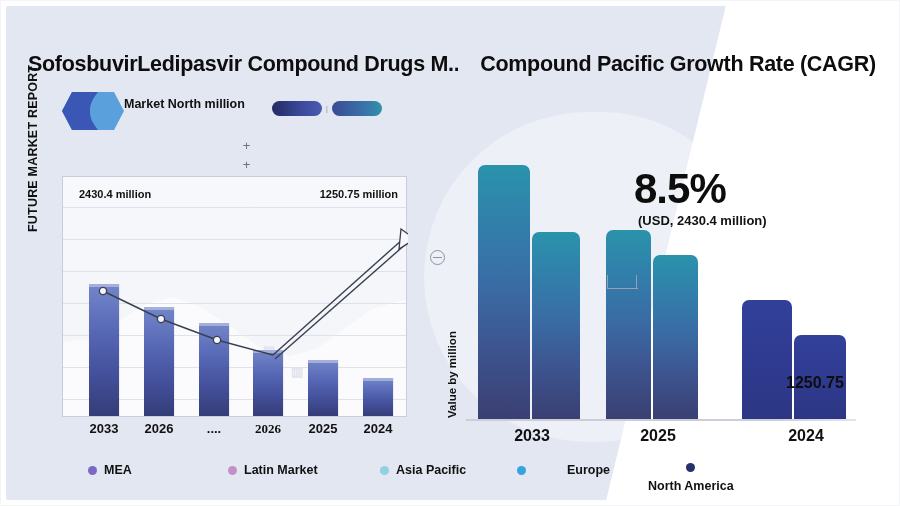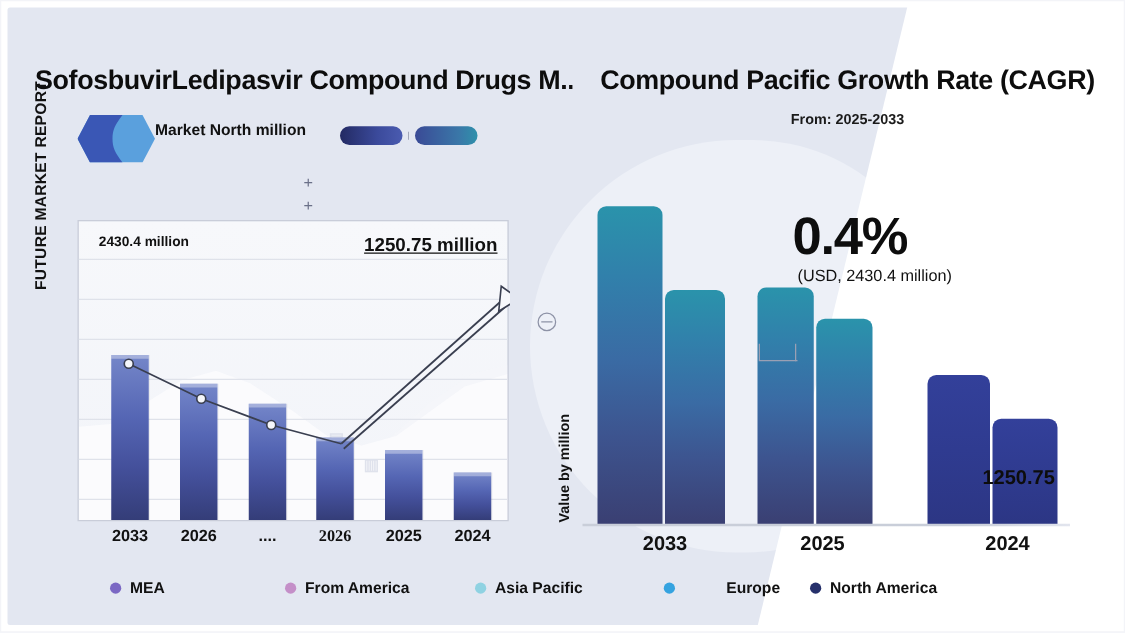--- a/index.html
+++ b/index.html
@@ -97,21 +97,21 @@
     position:absolute; left:0; top:30%; width:100%; height:70%;
     background:#f5f6fa;
     clip-path: polygon(0 70%, 10% 66%, 20% 50%, 30% 36%, 40% 44%, 52% 62%, 62% 72%,
                        72% 62%, 82% 44%, 92% 30%, 100% 26%, 100% 100%, 0 100%);
     opacity:.9;
   }
   .lc-top-left{
     position:absolute; left:16px; top:11px; font-size:11px; font-weight:bold; color:#111;
   }
   .lc-top-right{
-    position:absolute; right:8px; top:11px; font-size:15px; font-weight:bold; color:#111;text-decoration:underline;
+    position:absolute; right:8px; top:11px; font-size:11px; font-weight:bold; color:#111;
   }
   .lbar{
     position:absolute; bottom:0;
     background:linear-gradient(180deg,#7486c9 0%,#5566b4 38%,#44509b 68%,#343d78 100%);
     box-shadow: 1px 0 0 rgba(0,0,0,.05);
   }
   .lbar:after{
     content:""; position:absolute; left:0; right:0; top:0; height:3px;
     background:rgba(255,255,255,.35);
   }
@@ -154,21 +154,21 @@
     background:linear-gradient(90deg,#c9ced9 0%,#c9ced9 78%,#e2e5ee 100%);
   }
   .rxlabels{ position:absolute; left:460px; top:427px; width:400px; height:24px; }
   .rxlabels span{ position:absolute; font-size:16px; font-weight:bold; color:#111; text-align:center; }
   .cagr-value{
     position:absolute; left:634px; top:165px;
     font-size:42px; font-weight:bold; color:#0d0d0d; letter-spacing:-1px;
   }
   .cagr-sub{
     position:absolute; left:638px; top:213px;
-    font-size:13px; font-weight:normal; color:#111;
+    font-size:13px; font-weight:bold; color:#111;
   }
   .datalabel{
     position:absolute; left:786px; top:374px;
     font-size:16px; font-weight:bold; color:#0d0d0d;
   }
   .mini-bracket{
     position:absolute; left:607px; top:275px; width:30px; height:14px;
     border-left:1px solid #9aa0b4; border-top:0; border-right:1px solid #9aa0b4;
   }
   .mini-bracket:before{
@@ -261,21 +261,20 @@
     <span style="left:124px; width:56px;">....</span>
     <span style="left:178px; width:56px;font-family:Liberation Serif, serif;">2026</span>
     <span style="left:233px; width:56px;">2025</span>
     <span style="left:288px; width:56px;">2024</span>
   </div>
 
   <div class="minus-icon"></div>
   <div class="yaxis-right">Value by million</div>
 
   <div class="title-right">Compound Pacific Growth Rate (CAGR)</div>
-  <div class="subtitle-right">From: 2025-2033</div>
 
   <div style="position:absolute;left:466px;top:150px;width:390px;height:270px;">
     <div class="rbar" style="left:12px;  width:52px; height:255px;"></div>
     <div class="rbar" style="left:66px;  width:48px; height:188px;"></div>
 
     <div class="rbar" style="left:140px; width:45px; height:190px;"></div>
     <div class="rbar" style="left:187px; width:45px; height:165px;"></div>
 
     <div class="rbar navy" style="left:276px; width:50px; height:120px;"></div>
     <div class="rbar navy" style="left:328px; width:52px; height:85px;"></div>
@@ -283,41 +282,41 @@
   <div class="rbaseline"></div>
 
   <div class="mini-bracket"></div>
 
   <div class="rxlabels">
     <span style="left:22px;  width:100px;">2033</span>
     <span style="left:148px; width:100px;">2025</span>
     <span style="left:296px; width:100px;">2024</span>
   </div>
 
-  <div class="cagr-value">0.4%</div>
+  <div class="cagr-value">8.5%</div>
   <div class="cagr-sub">(USD, 2430.4 million)</div>
   <div class="datalabel">1250.75</div>
 
   <div class="legend">
     <div class="legend-item" style="left:28px;">
       <span class="dot" style="background: rgb(123, 104, 196);"></span>
       <span>MEA</span>
     </div>
     <div class="legend-item" style="left:168px;">
       <span class="dot" style="background: rgb(196, 143, 200);"></span>
-      <span>From America</span>
+      <span>Latin Market</span>
     </div>
     <div class="legend-item" style="left:320px;">
       <span class="dot" style="background: rgb(143, 210, 226);"></span>
       <span>Asia Pacific</span>
     </div>
-    <div class="legend-item" style="left:471px;gap:41px;">
+    <div class="legend-item" style="left:457px;gap:41px;">
       <span class="dot" style="background: rgb(53, 163, 224);"></span>
       <span>Europe</span>
     </div>
-    <div class="legend-item" style="left:588px;">
+    <div class="legend-item" style="left:588px;flex-direction:column;">
       <span class="dot" style="background: rgb(38, 48, 107);"></span>
       <span>North America</span>
     </div>
   </div>
 
   <div class="frame-shadow"></div>
 </div>
 
 </body></html>

